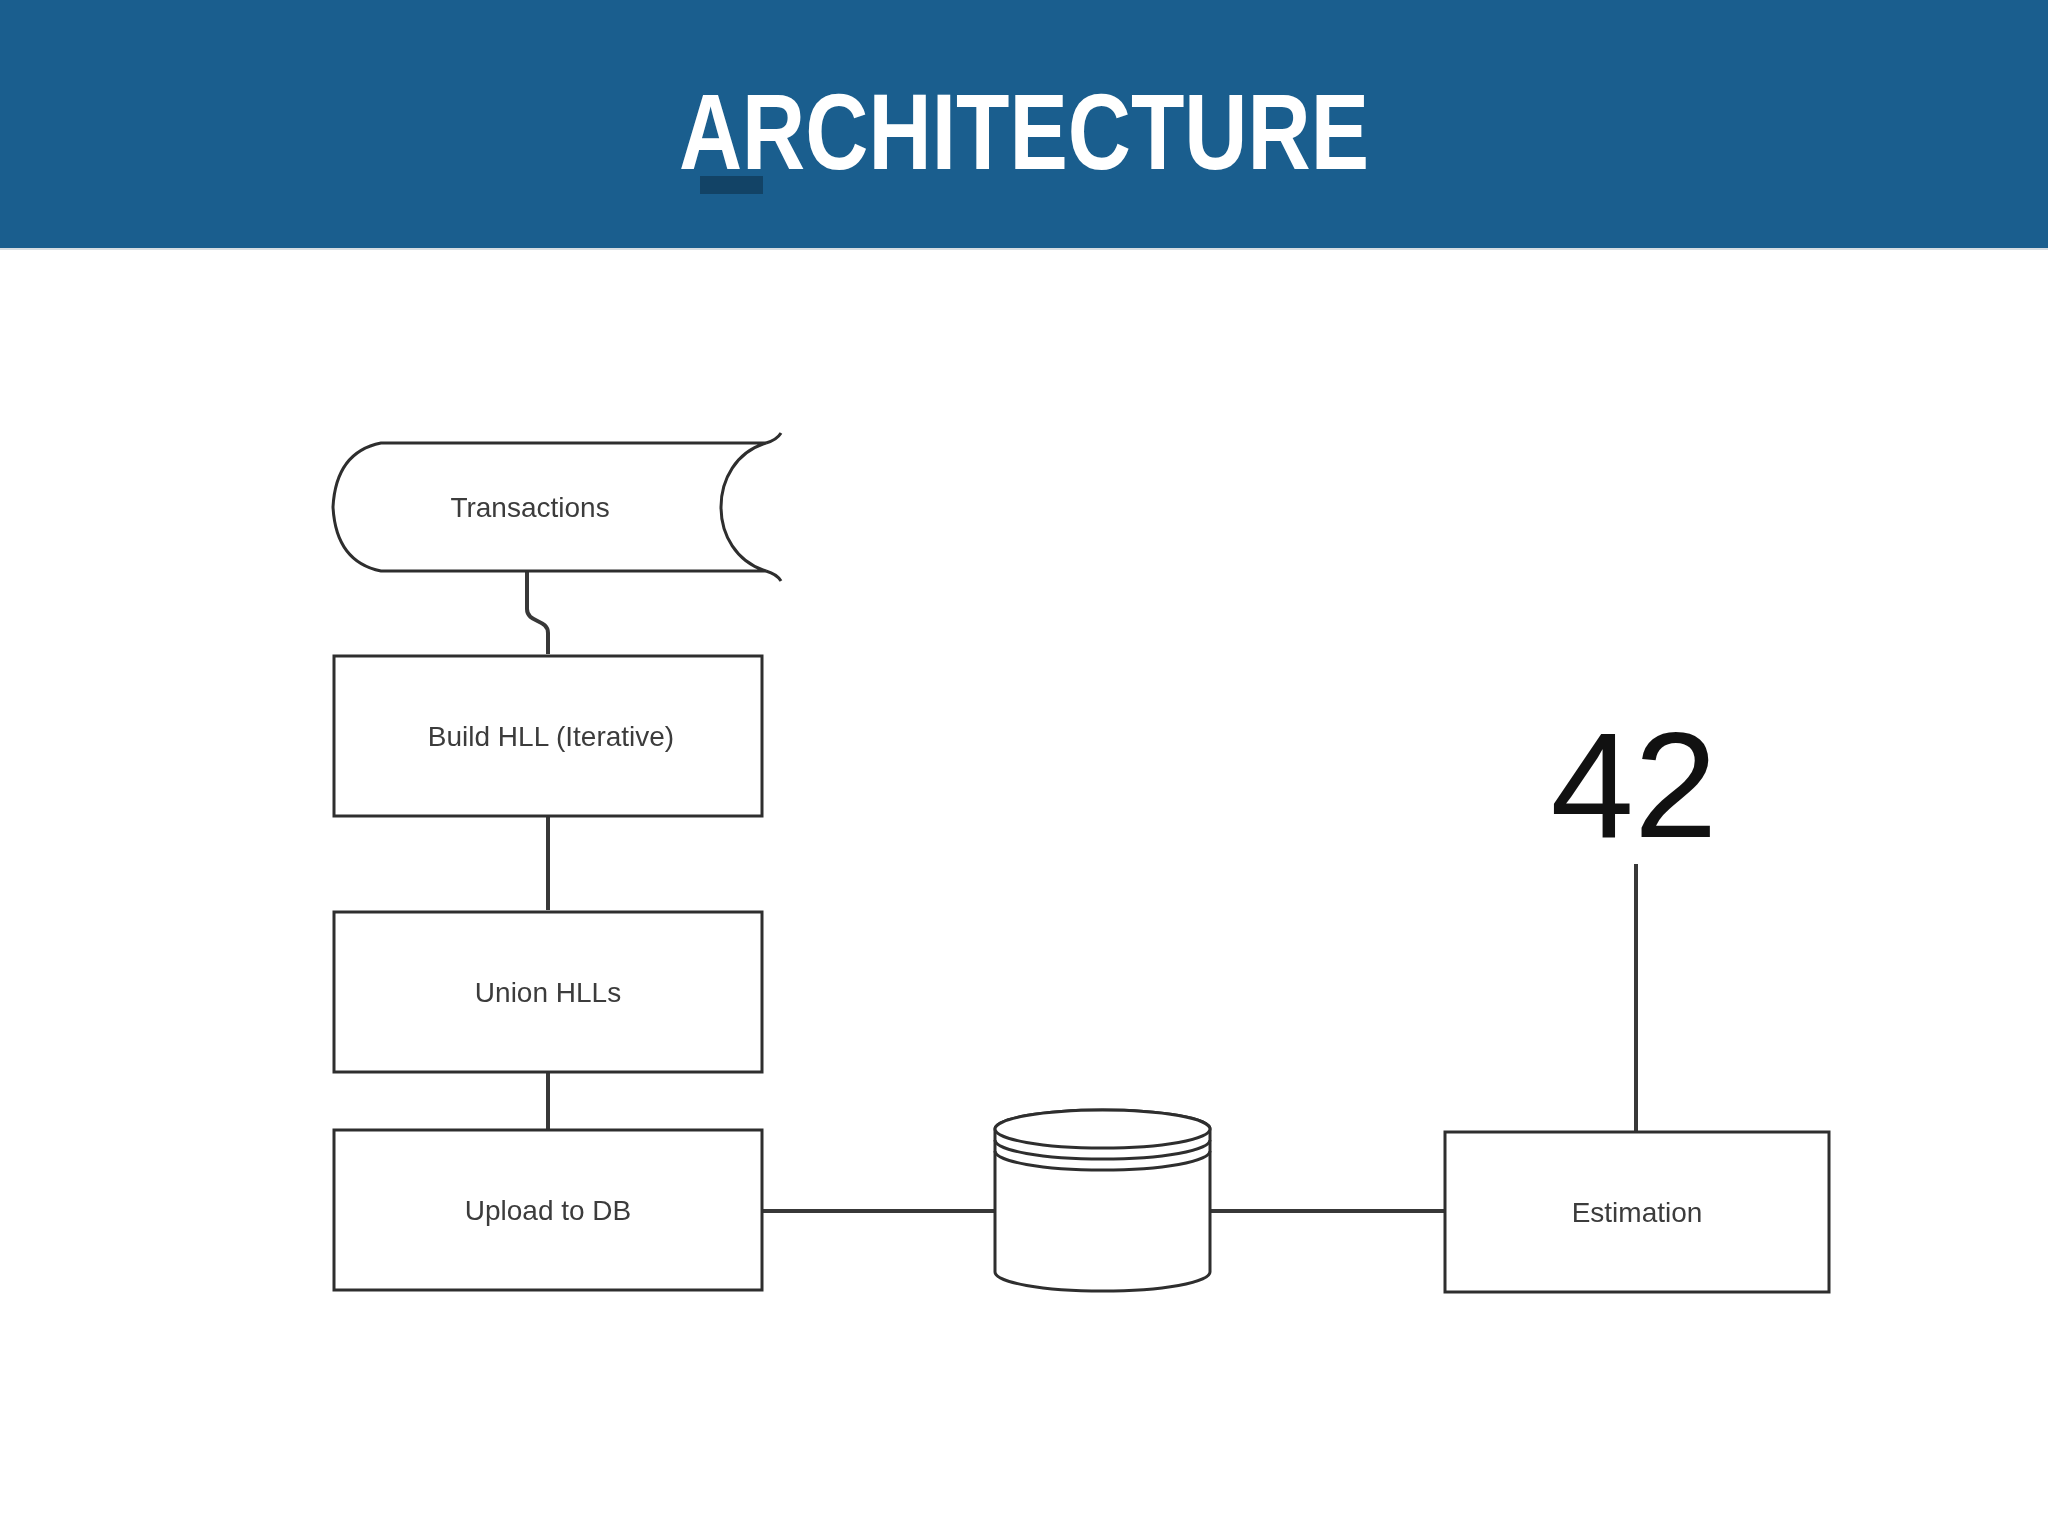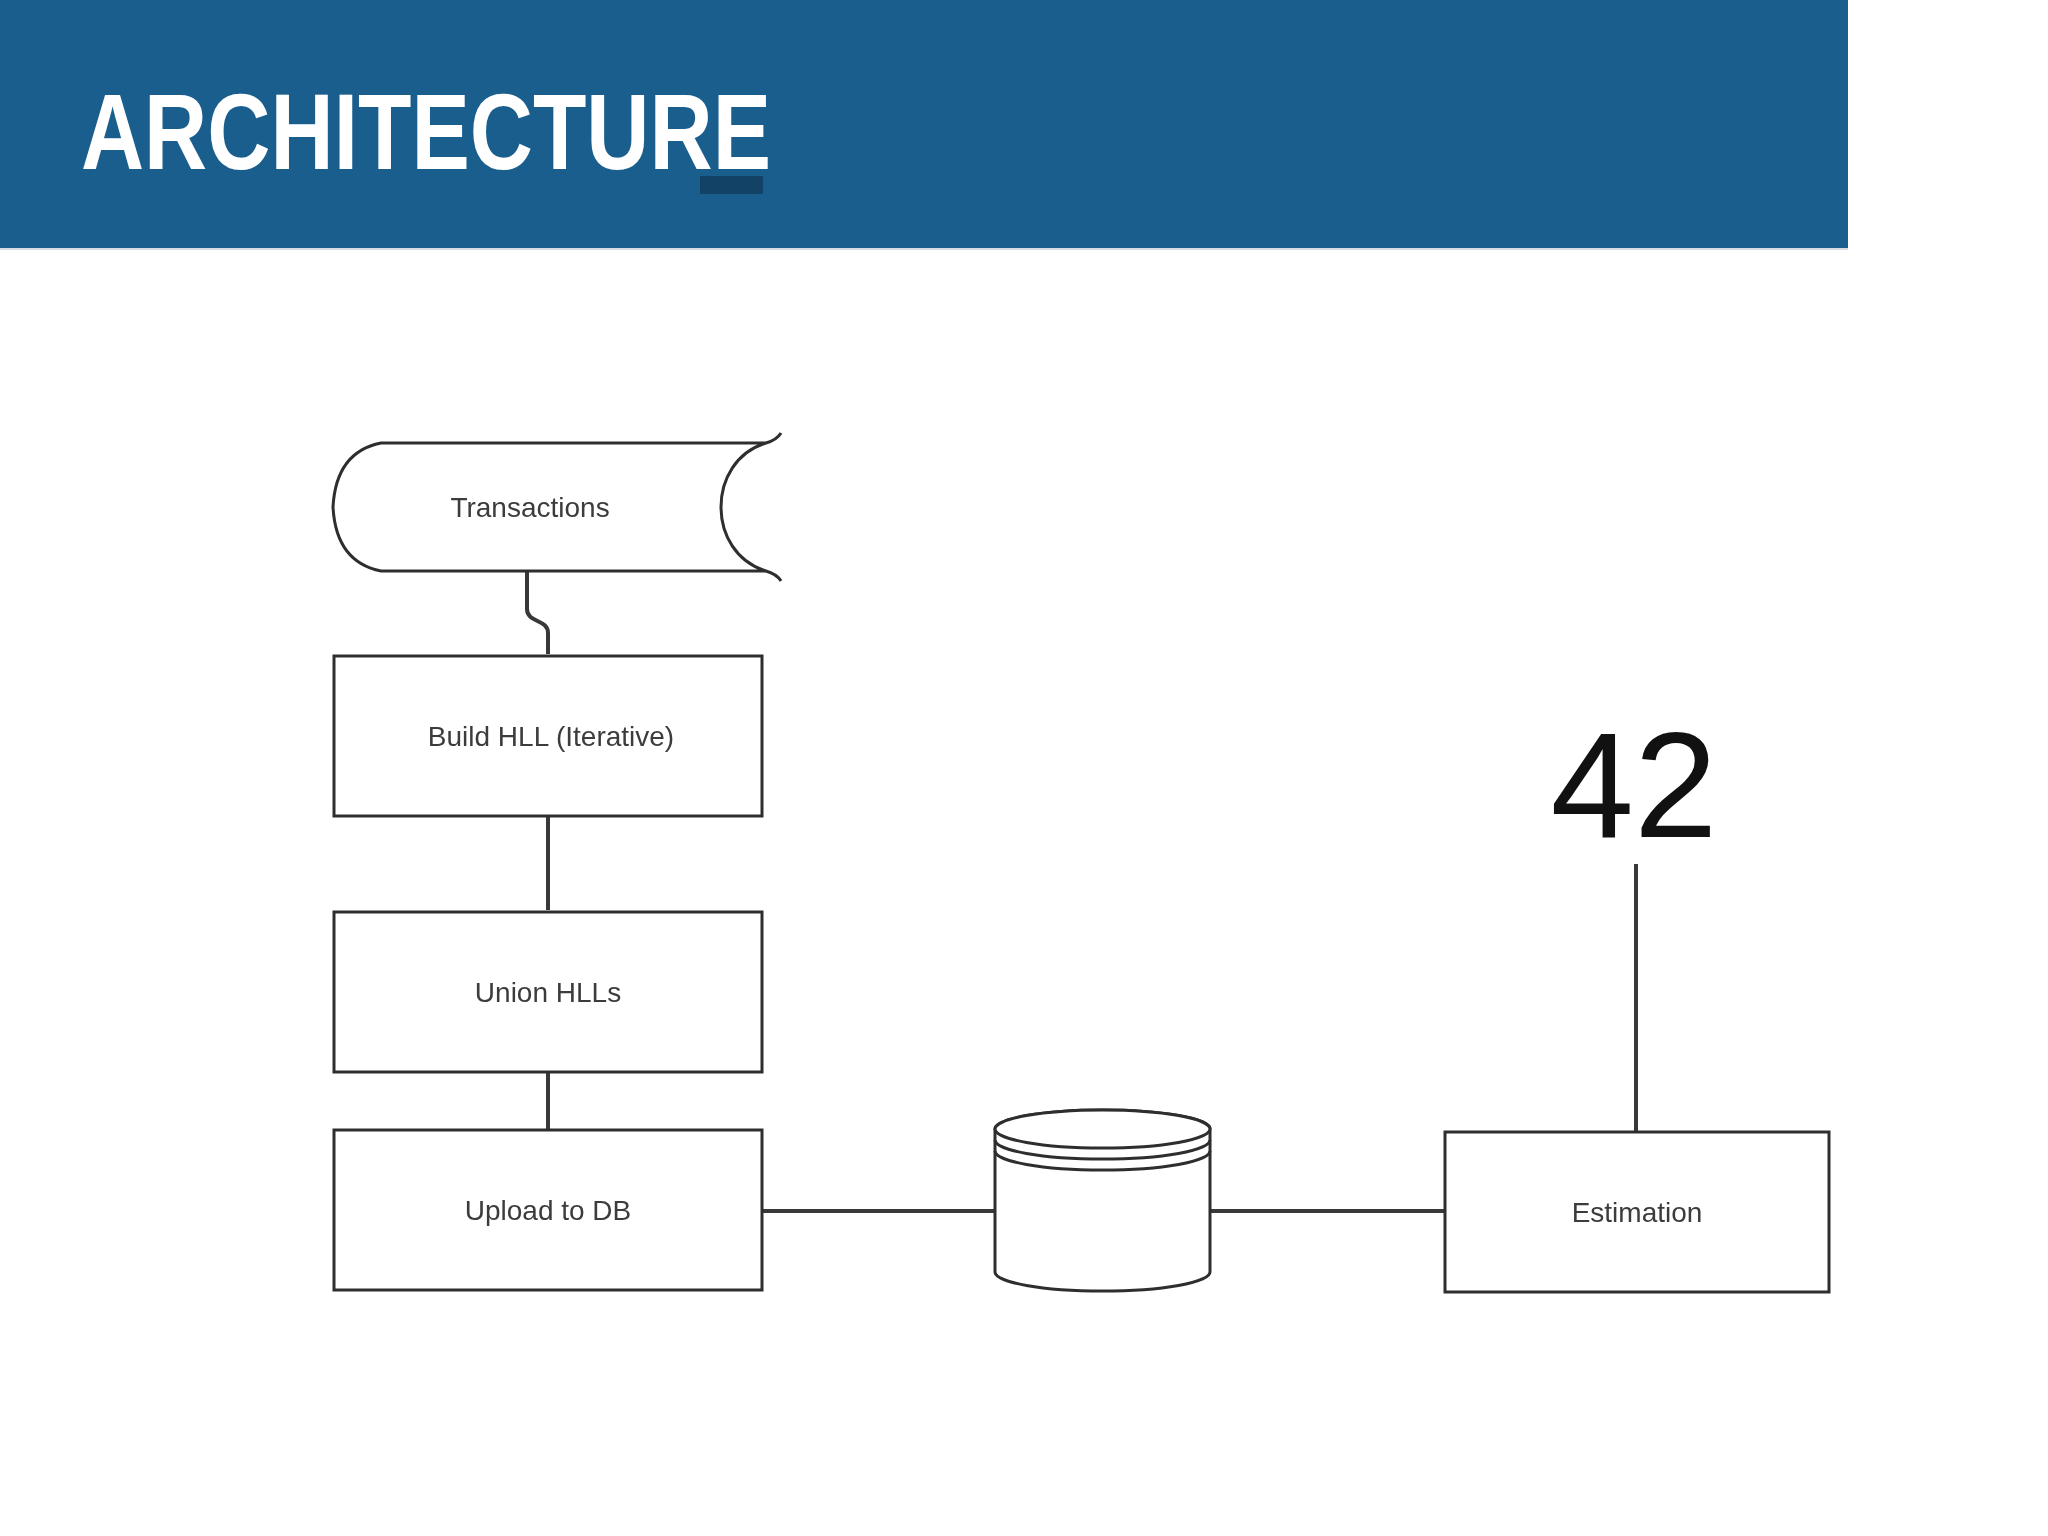--- a/index.html
+++ b/index.html
@@ -7,27 +7,27 @@
     position: relative;
     width: 2048px;
     height: 1536px;
     background: #ffffff;
     overflow: hidden;
     font-family: "Liberation Sans", sans-serif;
   }
   .banner {
     position: absolute;
     left: 0; top: 0;
-    width: 1848px;
+    width: 2048px;
     height: 248px;
     background: #1a5e8e;
     border-bottom: 2px solid #d7dde2;
     display: flex;
     align-items: center;
-    justify-content: flex-start;
+    justify-content: center;
   }
   .banner-title {
     color: #ffffff;
     font-size: 108px;
     font-weight: bold;
     letter-spacing: 0px;
     transform: scaleX(0.81);
     transform-origin: center;
     margin-top: 14px;
     white-space: nowrap;

